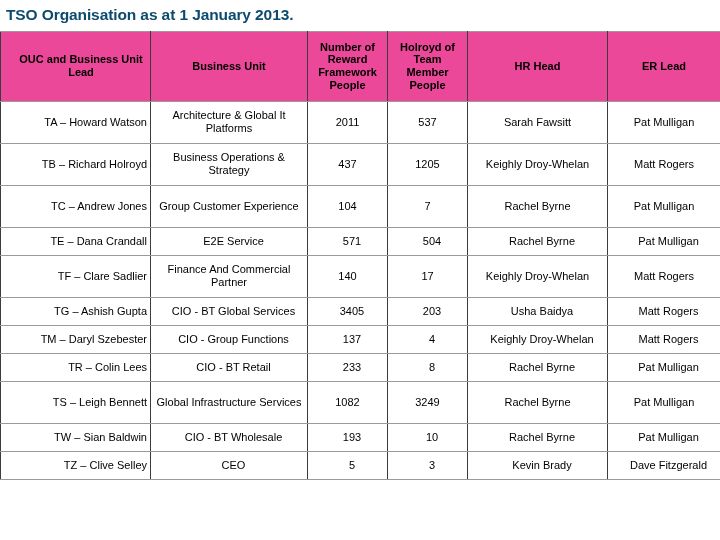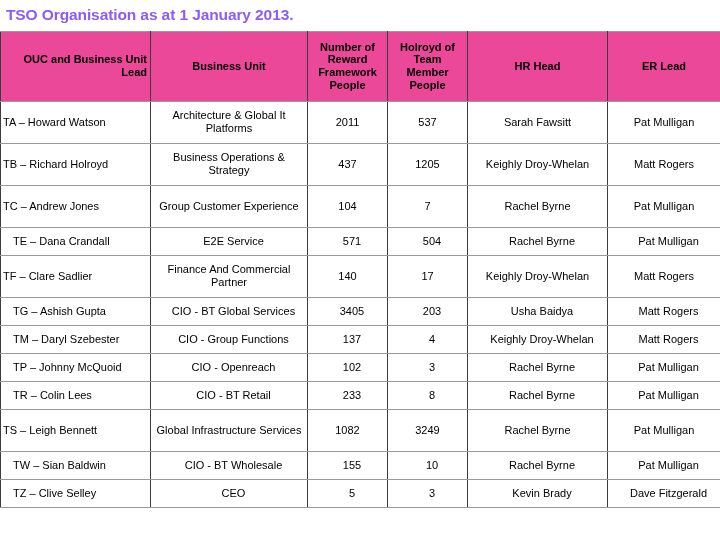--- a/index.html
+++ b/index.html
@@ -19,21 +19,21 @@
     width: 720px;
     height: 540px;
     box-sizing: border-box;
   }
   .title {
     font-size: 15.5px;
     font-weight: bold;
     line-height: 1;
     padding: 7px 0 0 6px;
     letter-spacing: -0.1px;
-    color: #8b5cf6;
+    color: #0c4a6e;
   }
   table.org {
     border-collapse: collapse;
     table-layout: fixed;
     width: 720px;
     margin-top: 8px;
   }
   table.org col.c0 { width: 150px; }
   table.org col.c1 { width: 157px; }
   table.org col.c2 { width: 80px; }
@@ -57,29 +57,29 @@
   thead th {
     background: #ec4899;
     font-weight: bold;
     text-align: center;
     font-size: 11.5px;
     border-top: 1px solid #3c3c3c;
     border-bottom: 1px solid #3c3c3c;
     height: 70px;
   }
   thead th.lead {
-    text-align: right;
+    text-align: center;
     padding-left: 14px;
   }
   tbody td {
     background: #ffffff;
     text-align: center;
   }
   tbody td.lead {
-    text-align: left;
+    text-align: right;
     padding-left: 2px;
   }
   tbody tr.tall td { height: 42px; }
   tbody tr.short td { height: 28px; padding-left: 12px; }
 </style>
 </head>
 <body>
 
 <div class="page">
 
@@ -155,47 +155,39 @@
         </tr>
         <tr class="short">
           <td class="lead">TM – Daryl Szebester</td>
           <td>CIO - Group Functions</td>
           <td>137</td>
           <td>4</td>
           <td>Keighly Droy-Whelan</td>
           <td>Matt Rogers</td>
         </tr>
         <tr class="short">
-          <td class="lead">TP – Johnny McQuoid</td>
-          <td>CIO - Openreach</td>
-          <td>102</td>
-          <td>3</td>
-          <td>Rachel Byrne</td>
-          <td>Pat Mulligan</td>
-        </tr>
-        <tr class="short">
           <td class="lead">TR – Colin Lees</td>
           <td>CIO - BT Retail</td>
           <td>233</td>
           <td>8</td>
           <td>Rachel Byrne</td>
           <td>Pat Mulligan</td>
         </tr>
         <tr class="tall">
           <td class="lead">TS – Leigh Bennett</td>
           <td>Global Infrastructure Services</td>
           <td>1082</td>
           <td>3249</td>
           <td>Rachel Byrne</td>
           <td>Pat Mulligan</td>
         </tr>
         <tr class="short">
           <td class="lead">TW – Sian Baldwin</td>
           <td>CIO - BT Wholesale</td>
-          <td>155</td>
+          <td>193</td>
           <td>10</td>
           <td>Rachel Byrne</td>
           <td>Pat Mulligan</td>
         </tr>
         <tr class="short">
           <td class="lead">TZ – Clive Selley</td>
           <td>CEO</td>
           <td>5</td>
           <td>3</td>
           <td>Kevin Brady</td>

